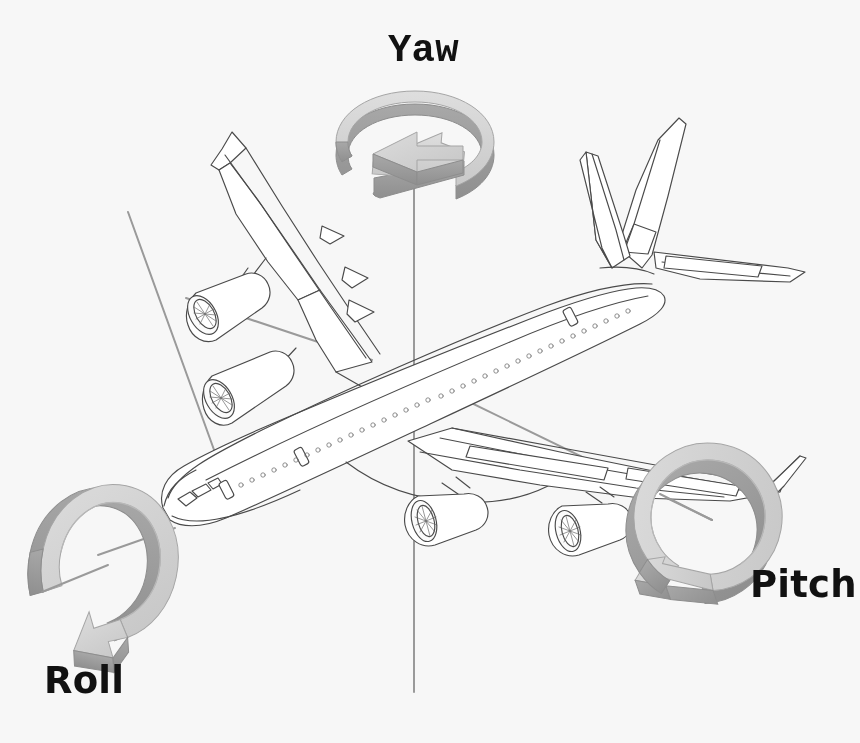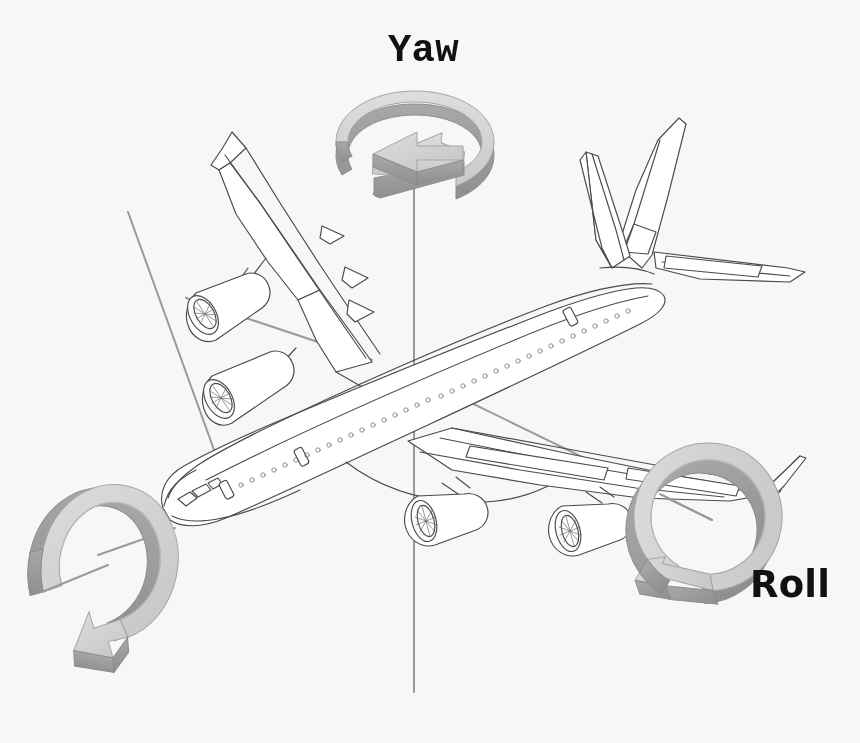--- a/index.html
+++ b/index.html
@@ -405,15 +405,16 @@
       <path fill="url(#ringSide)" stroke="#8d8d8d" stroke-width="1" d="M42,560 L30,566 C30,581 33,595 39,608 L51,602 C45,589 42,575 42,560 Z"></path>
     </g>
 
     <g stroke="#9a9a9a" stroke-width="2" stroke-linecap="round">
       <line x1="42" y1="592" x2="108" y2="565"></line>
       <line x1="660" y1="494" x2="712" y2="520"></line>
     </g>
   </svg>
 
   <div class="axis-label" id="label-yaw">Yaw</div>
-  <div class="axis-label" id="label-pitch">Roll</div>
+  <div class="axis-label" id="label-pitch">Pitch</div>
+  <div class="axis-label" id="label-roll">Roll</div>
 
 </div>
 
 </body></html>

